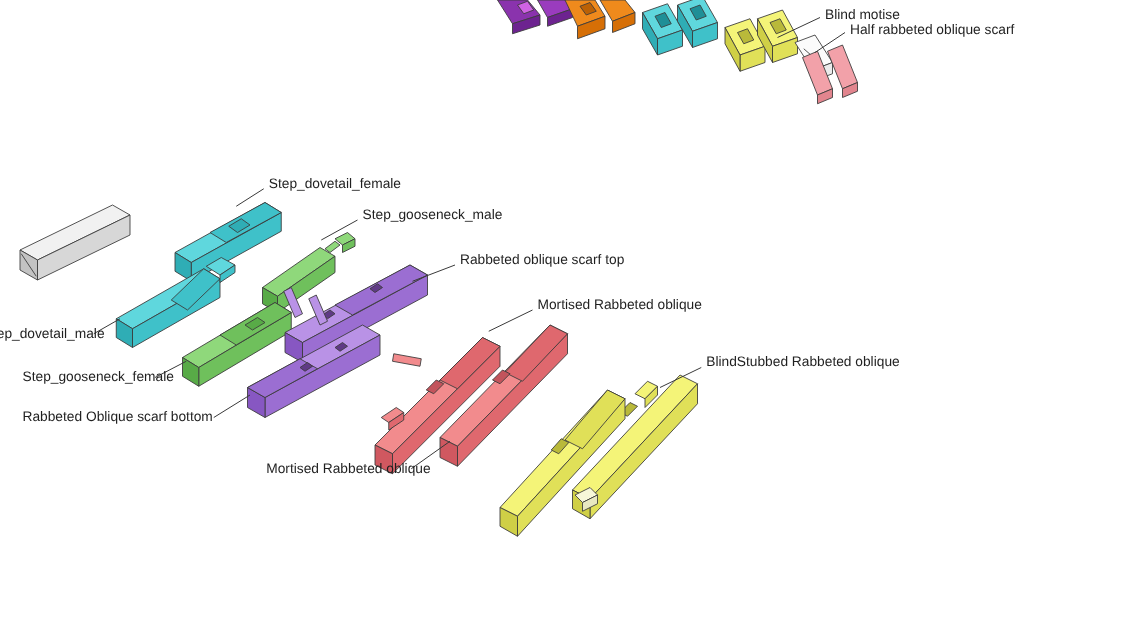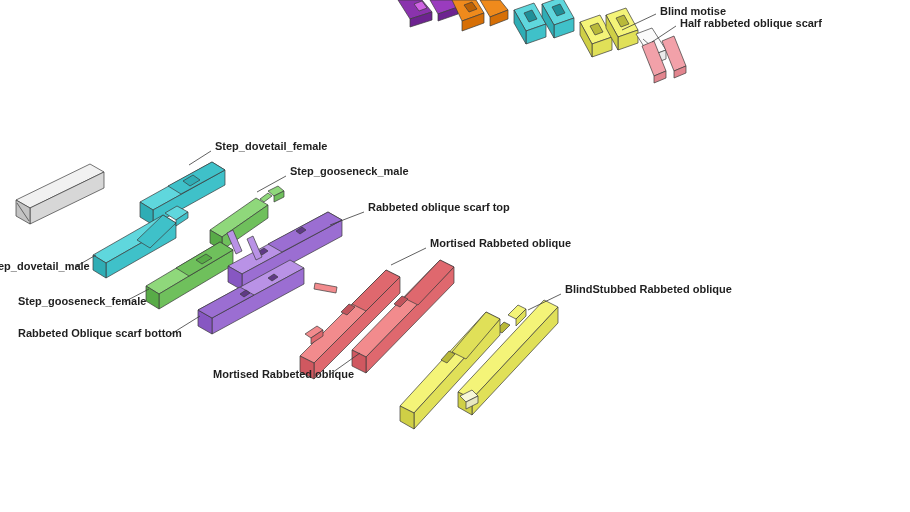--- a/index.html
+++ b/index.html
@@ -1,18 +1,18 @@
 <!DOCTYPE html>
 <html style="--edge: #3b3b3b; --leader: #3a3a3a; --label: #1f1f1f;"><head>
 <meta charset="utf-8">
 <style>
   html,body { margin:0; padding:0; background:#ffffff; }
   .stage {
     position:relative; width:910px; height:512px; background:#ffffff;
-    overflow:hidden; font-family:"Liberation Sans", sans-serif;font-weight:bold;
+    overflow:hidden; font-family:"Liberation Sans", sans-serif;
   }
   svg { display:block; }
   .face { stroke: var(--edge,#3b3b3b); stroke-width:0.7; stroke-linejoin:round; }
   .edge-line { stroke: var(--edge,#3b3b3b); stroke-width:0.7; fill:none; }
   .leader { stroke: var(--leader,#3a3a3a); stroke-width:0.8; fill:none; }
   text.label { font-size:11px; fill: var(--label,#1f1f1f); }
 </style>
 </head>
 <body>
 

